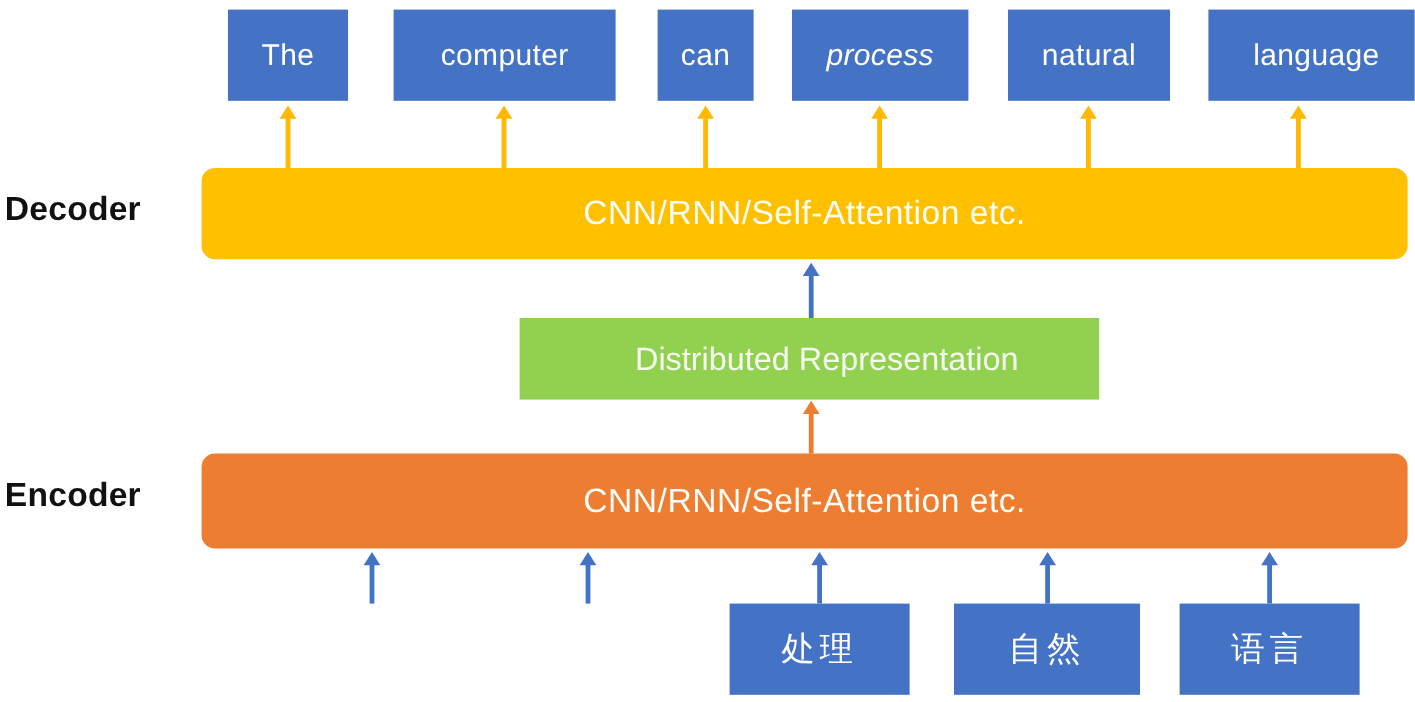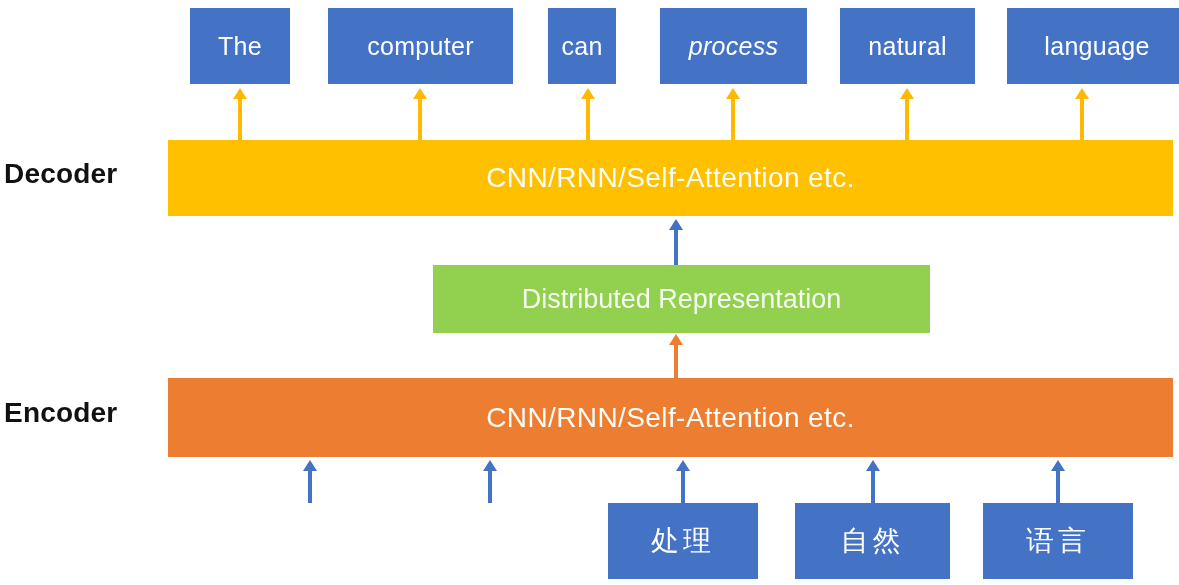--- a/index.html
+++ b/index.html
@@ -28,36 +28,38 @@
   .bar {
     position: absolute;
     left: 168px;
     width: 1005px;
     color: #fdfdf9;
     display: flex;
     align-items: center;
     justify-content: center;
     font-size: 28px;
     letter-spacing: 0.4px;
+    border-radius: 11px;
   }
   .bar.decoder { top: 140px; height: 76px; background: #FFC000; }
   .bar.encoder { top: 378px; height: 79px; background: #ED7D31; }
   
   .rep-box {
     position: absolute;
     left: 433px;
     top: 265px;
-    width: 497px;
+    width: 454px;
     height: 68px;
     background: #92D050;
     color: #f6fdf0;
     display: flex;
     align-items: center;
     justify-content: center;
     font-size: 27px;
+    padding-left: 29px;
   }
   
   .side-label {
     position: absolute;
     left: 4px;
     color: #111111;
     font-weight: bold;
     font-size: 28px;
     letter-spacing: 0.2px;
   }
@@ -90,21 +92,21 @@
 </head>
 <body>
 
 <div class="canvas">
 
   <div class="side-label decoder">Decoder</div>
   <div class="side-label encoder">Encoder</div>
 
   <div class="token" style="left:190px; top:8px; width:100px;">The</div>
   <div class="token" style="left:328px; top:8px; width:185px;">computer</div>
-  <div class="token" style="left:548px; top:8px; width:68px;">can</div>
+  <div class="token" style="left:548px; top:8px; width:80px;">can</div>
   <div class="token" style="left:660px; top:8px; width:147px;font-style:italic;">process</div>
   <div class="token" style="left:840px; top:8px; width:135px;">natural</div>
   <div class="token" style="left:1007px; top:8px; width:180px;">language</div>
 
   <div class="arrow a-yellow" style="left:232px;  top:88px; height:52px;">
       <i class="head"></i>
       <i class="shaft"></i>
     </div>
   <div class="arrow a-yellow" style="left:412px;  top:88px; height:52px;">
       <i class="head"></i>

